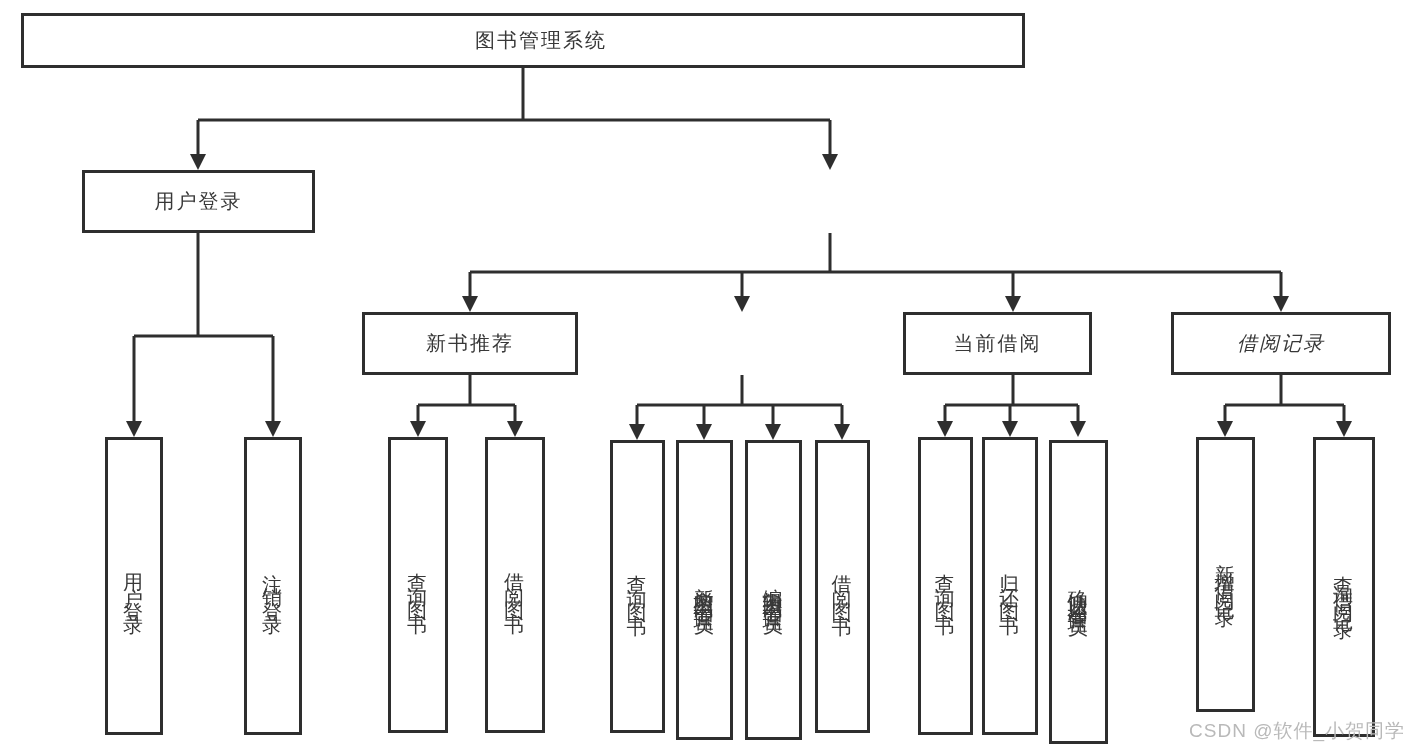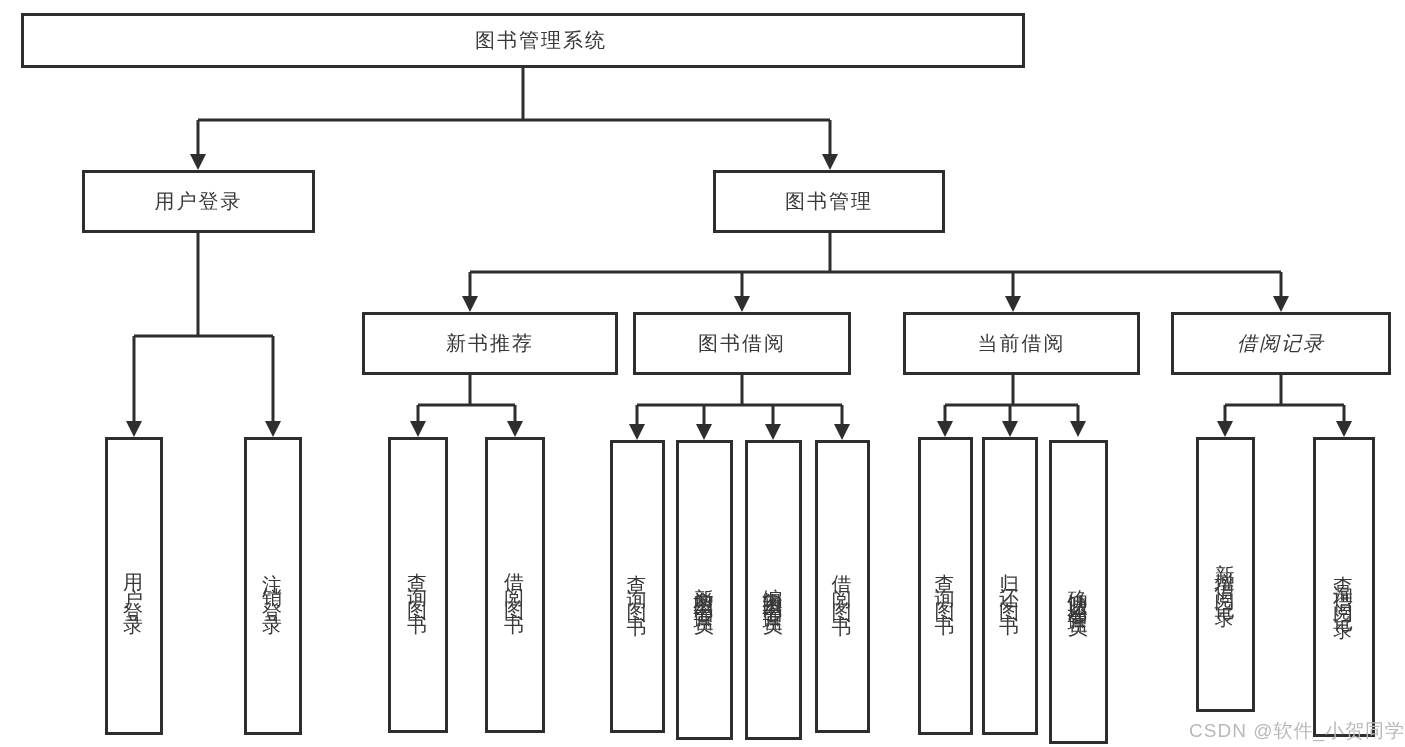--- a/index.html
+++ b/index.html
@@ -95,31 +95,25 @@
     </g>
   </svg>
 
   <div class="box" style="left:21px; top:13px; width:1004px; height:55px;padding-left:36px;">
     <span>图书管理系统</span>
   </div>
 
   <div class="box" style="left:82px; top:170px; width:233px; height:63px;">
     <span>用户登录</span>
   </div>
-  <div class="box" style="left:713px; top:170px; width:232px; height:63px;">
-    <span>图书管理</span>
-  </div>
 
-  <div class="box" style="left:362px; top:312px; width:256px; height:63px;">
+  <div class="box" style="left:362px; top:312px; width:216px; height:63px;">
     <span>新书推荐</span>
   </div>
-  <div class="box" style="left:633px; top:312px; width:218px; height:63px;">
-    <span>图书借阅</span>
-  </div>
-  <div class="box" style="left:903px; top:312px; width:237px; height:63px;">
+  <div class="box" style="left:903px; top:312px; width:189px; height:63px;">
     <span>当前借阅</span>
   </div>
   <div class="box" style="left:1171px; top:312px; width:220px; height:63px;font-style:italic;">
     <span>借阅记录</span>
   </div>
 
   <div class="vbox s4" style="left:105px; top:437px; width:58px; height:298px;">
     <span>用户登录</span>
   </div>
   <div class="vbox s4" style="left:244px; top:437px; width:58px; height:298px;">

